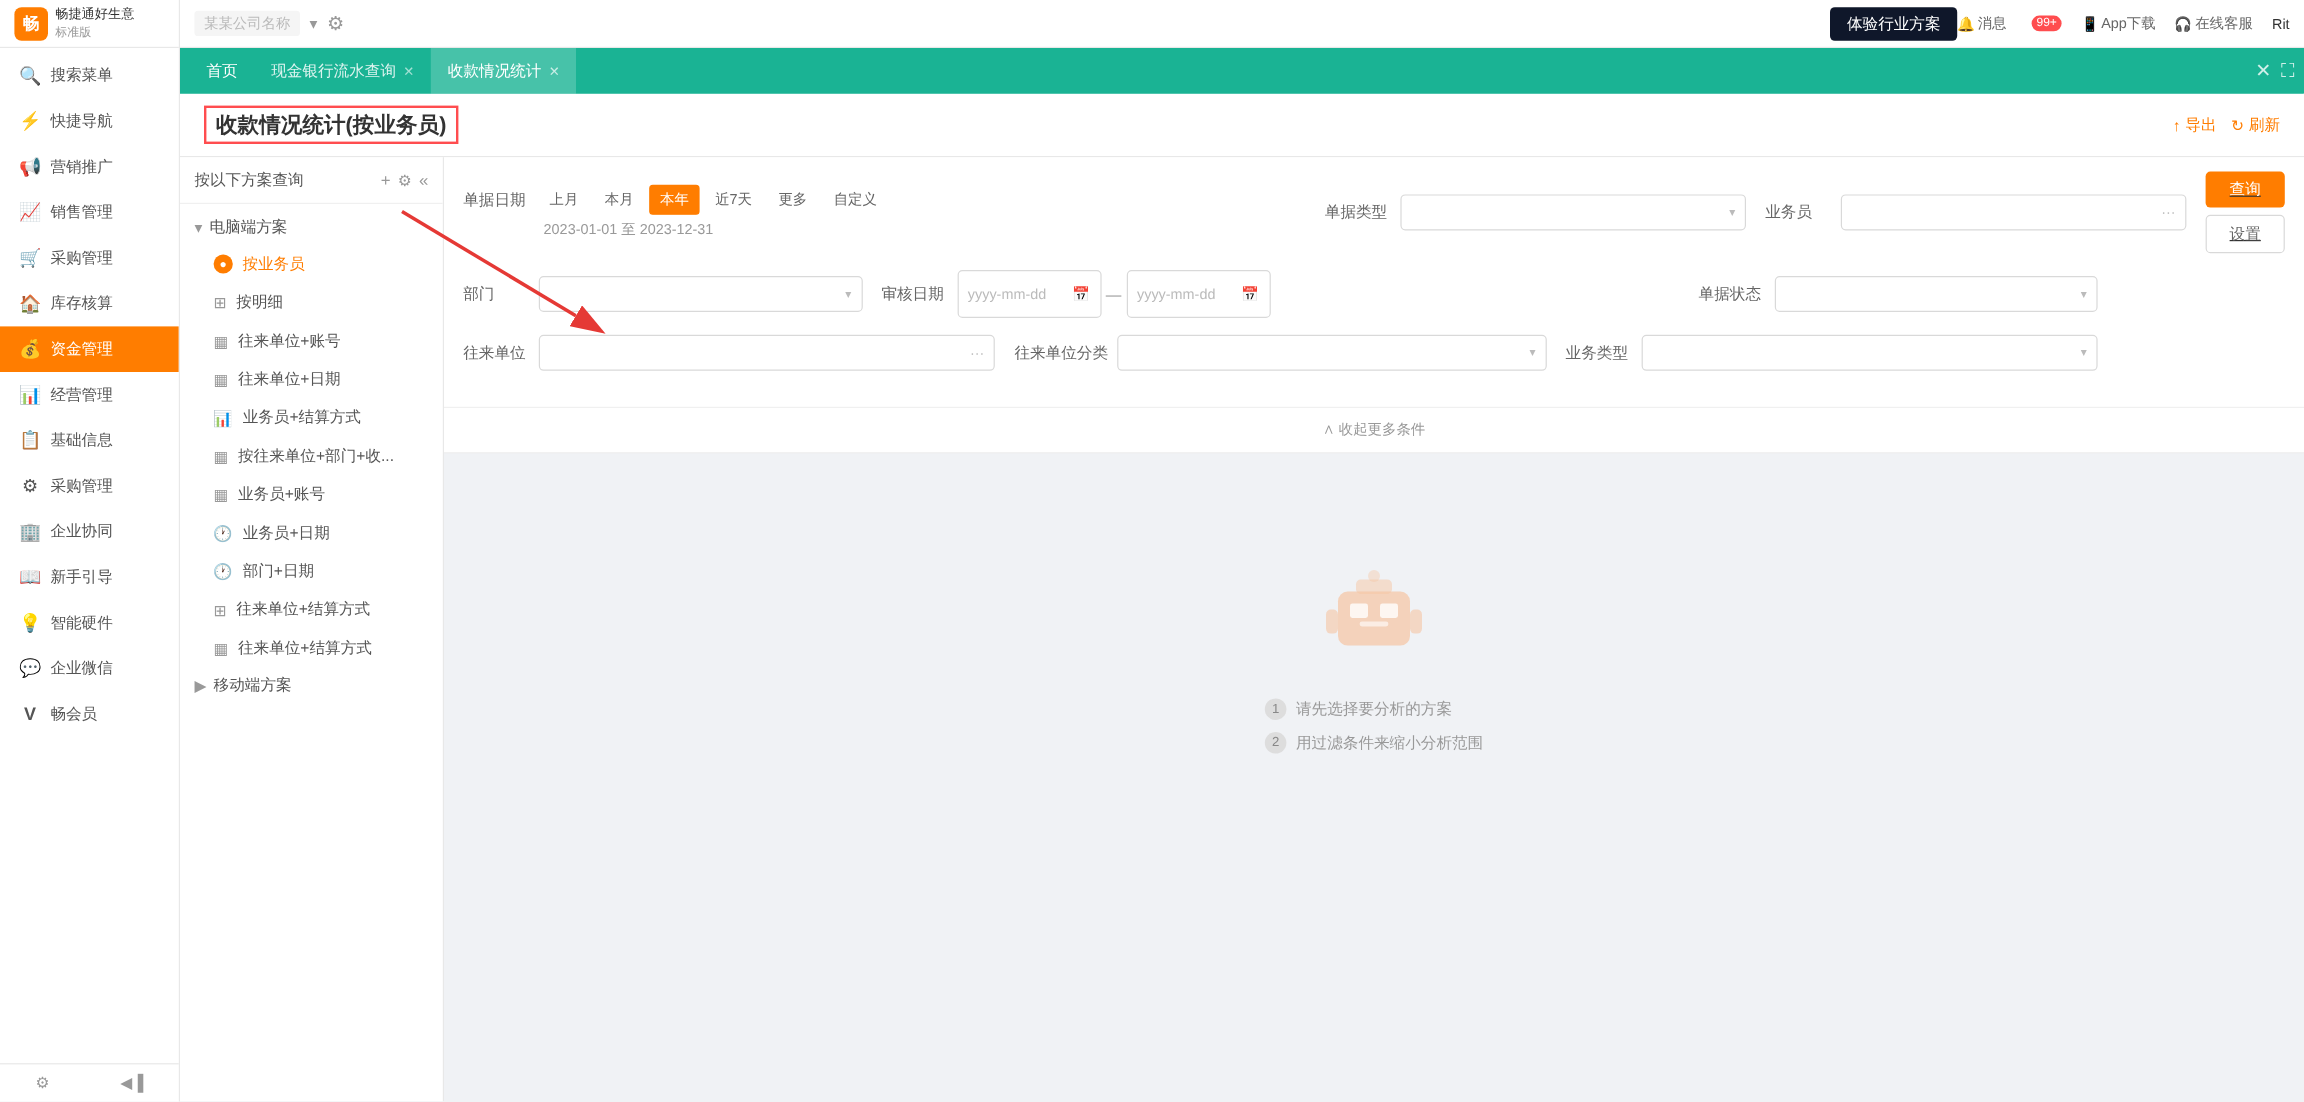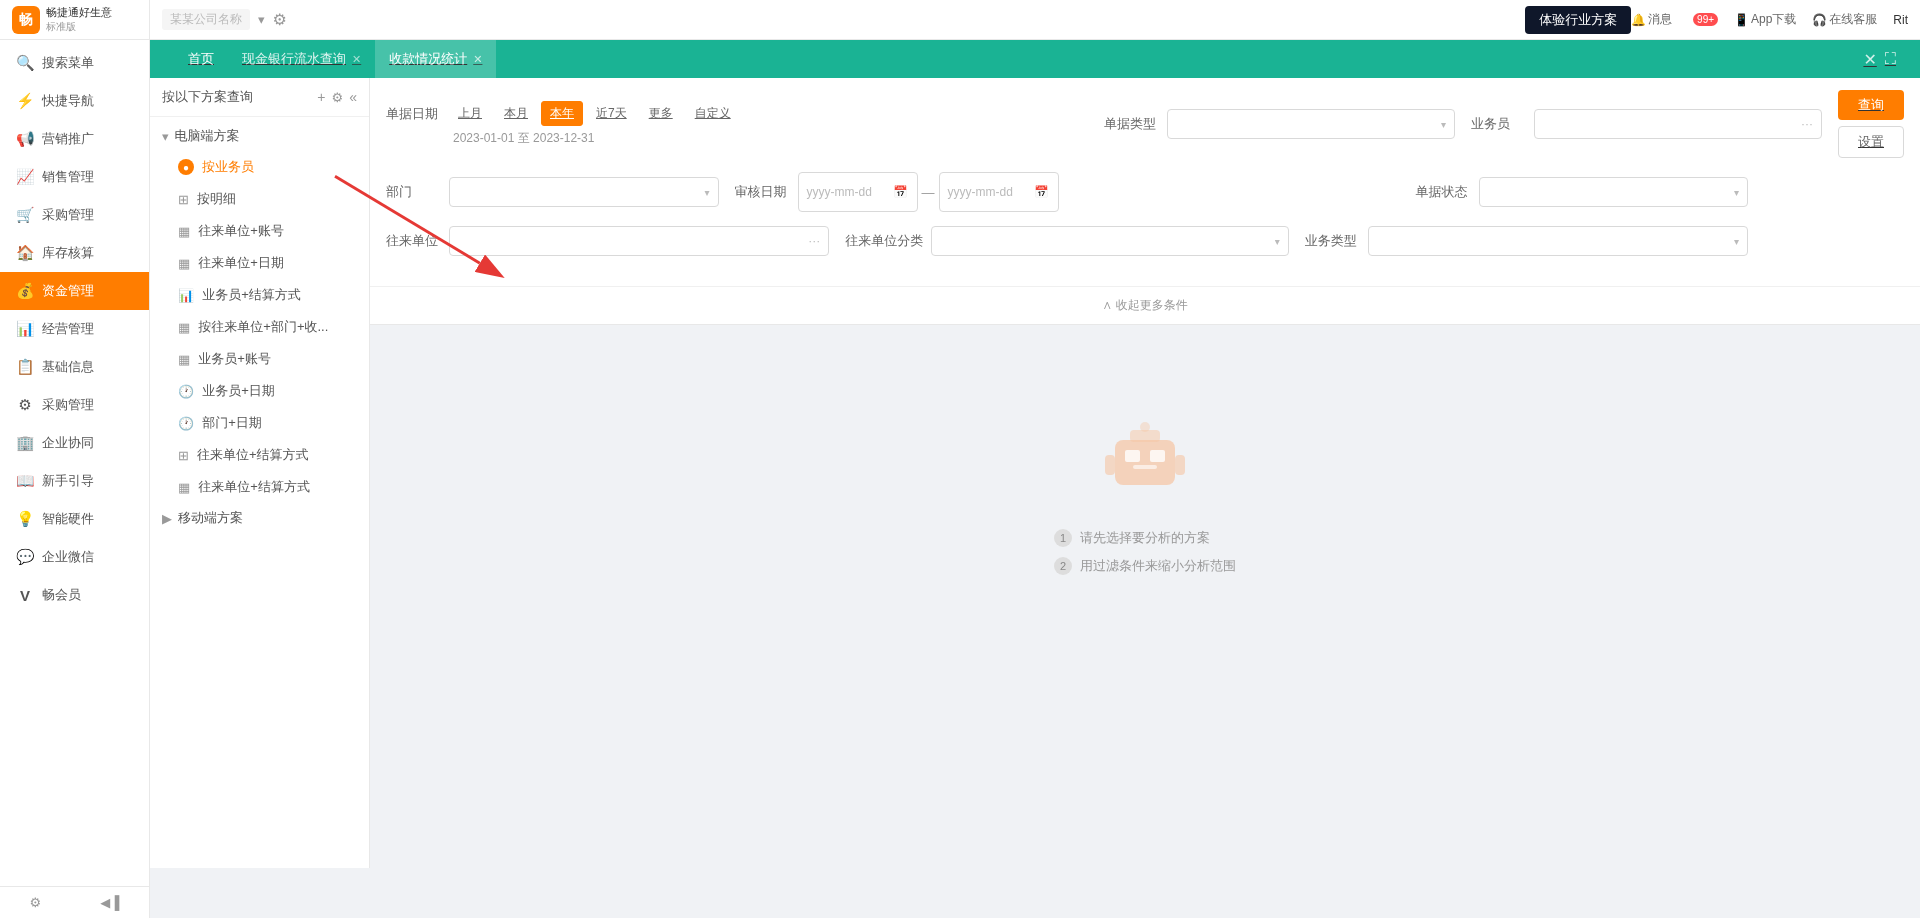--- a/index.html
+++ b/index.html
@@ -123,22 +123,21 @@
     .tab-bar {
       position: fixed;
       top: 40px;
       left: 150px;
       right: 0;
       height: 38px;
       background: #1ab394;
       display: flex;
       align-items: center;
       z-index: 99;
-      padding: 0 24px;
-      text-decoration: underline;
+      padding: 0 8px;
     }
     .tab-item {
       height: 38px;
       display: flex;
       align-items: center;
       padding: 0 14px;
       cursor: pointer;
       color: rgba(255,255,255,0.85);
       font-size: 13px;
       position: relative;
@@ -300,21 +299,20 @@
       gap: 4px;
       flex-wrap: wrap;
     }
     .date-tab {
       padding: 3px 8px;
       border-radius: 3px;
       cursor: pointer;
       font-size: 12px;
       color: #666;
       border: 1px solid transparent;
-      text-decoration: underline;
     }
     .date-tab.active {
       background: #ff7d00;
       color: white;
       border-color: #ff7d00;
     }
     .date-range-text {
       font-size: 12px;
       color: #999;
       margin-left: 4px;
@@ -572,20 +570,33 @@
   </div>
   <div class="tab-bar-right">
     <span class="window-btn">✕</span>
     <span class="window-btn">⛶</span>
   </div>
 </div>
 
 <div class="main-area">
   <div class="content-body">
 
+    <div class="page-header">
+      <h2 class="page-title">收款情况统计(按业务员)</h2>
+      <div class="page-actions">
+        <span class="action-btn">
+          <span>↑</span>
+          <span>导出</span>
+        </span>
+        <span class="action-btn">
+          <span>↻</span>
+          <span>刷新</span>
+        </span>
+      </div>
+    </div>
 
     <div class="content-layout">
 
       <div class="left-panel">
         <div class="panel-header">
           <span style="flex:1;font-size:13px;color:#555;">按以下方案查询</span>
           <span class="panel-action-icon">+</span>
           <span class="panel-action-icon" style="font-size:13px;">⚙</span>
           <span class="collapse-btn">«</span>
         </div>

